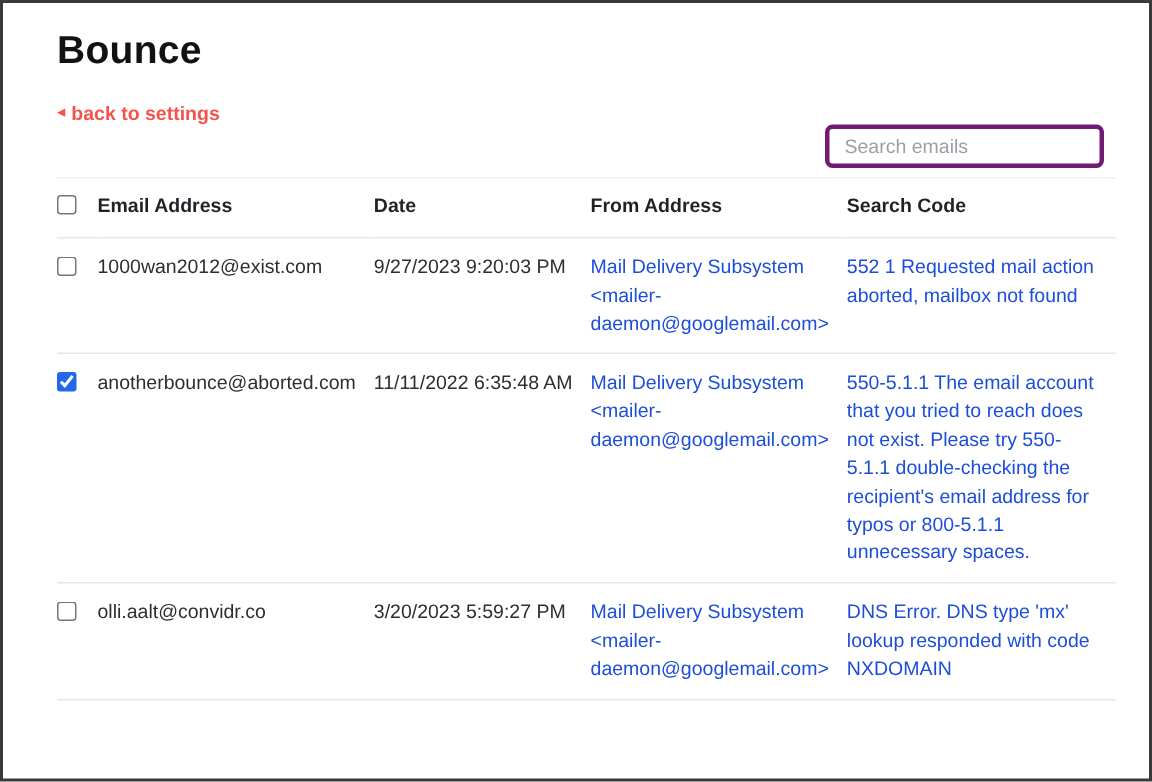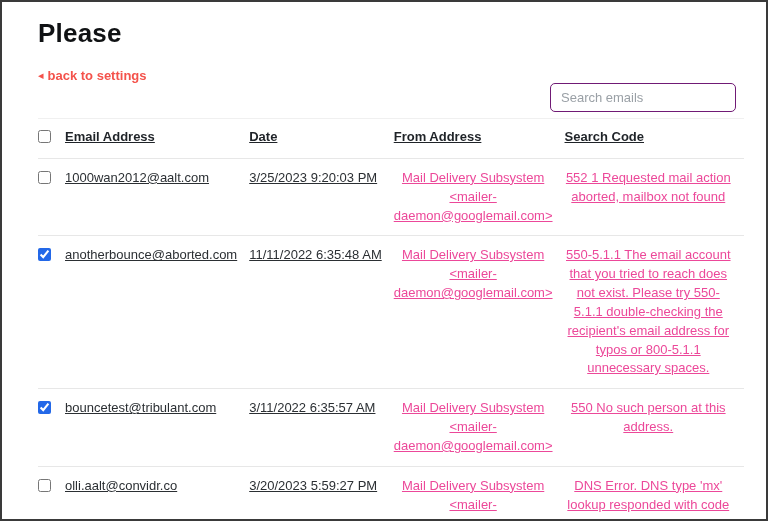--- a/index.html
+++ b/index.html
@@ -36,21 +36,21 @@
     line-height: 1;
   }
   .search-row {
     text-align: right;
     margin-top: 0px;
     margin-bottom: 6px;
   }
   .search-input {
     width: 186px;
     height: 29px;
-    border: 1px solid #701a75;
+    border: 3px solid #701a75;
     border-radius: 5px;
     padding: 0 10px;
     font-size: 13px;
     font-family: "Liberation Sans", sans-serif;
     color: #0369a1;
     outline: none;
     margin-right: 8px;
   }
   .search-input::placeholder { color: #9aa0a6; }
 
@@ -59,48 +59,47 @@
     border-collapse: collapse;
     border-top: 1px solid #f0f0f0;
     font-size: 13px;
   }
   .bounce-table th, .bounce-table td {
     text-align: left;
     vertical-align: top;
     padding: 10px 12px 10px 0;
     border-bottom: 1px solid #e7e7e7;
     line-height: 1.45;
-    text-decoration: underline;
   }
   .bounce-table th {
     font-weight: 700;
     color: #1f2328;
     padding-top: 9px;
     padding-bottom: 9px;
   }
   .col-check { width: 27px; padding-right: 0; }
   .col-email { width: 159px; }
   .col-date  { width: 122px; }
   .col-from  { width: 170px; margin-top: 24px; }
   .bounce-table input[type="checkbox"] {
     width: 13px;
     height: 13px;
     margin-top: 2px;
     accent-color: var(--checkbox-blue, #2368e8);
     cursor: pointer;
   }
   td.cell-email, td.cell-date { white-space: nowrap; color: #2b2f33; }
-  td.cell-from, td.cell-bounce { color: #ec4899; text-align: center; }
+  td.cell-from, td.cell-bounce { color: #1d4ed8; }
 </style>
 </head>
 <body>
 
 <div class="page">
 
-  <h1 class="page-title">Please</h1>
+  <h1 class="page-title">Bounce</h1>
 
   <a class="back-link">
     <span class="arrow">◂</span>
     <span>back to settings</span>
   </a>
 
   <div class="search-row">
     <input type="text" class="search-input" placeholder="Search emails" style="">
   </div>
 
@@ -114,42 +113,33 @@
         <th class="col-date">Date</th>
         <th class="col-from">From Address</th>
         <th class="col-bounce">Search Code</th>
       </tr>
     </thead>
     <tbody>
         <tr>
       <td class="col-check">
         <input type="checkbox" style="">
       </td>
-      <td class="cell-email">1000wan2012@aalt.com</td>
-      <td class="cell-date">3/25/2023 9:20:03 PM</td>
+      <td class="cell-email">1000wan2012@exist.com</td>
+      <td class="cell-date">9/27/2023 9:20:03 PM</td>
       <td class="cell-from">Mail Delivery Subsystem &lt;mailer-daemon@googlemail.com&gt;</td>
       <td class="cell-bounce">552 1 Requested mail action aborted, mailbox not found</td>
     </tr>
         <tr>
       <td class="col-check">
         <input type="checkbox" checked="" style="">
       </td>
       <td class="cell-email">anotherbounce@aborted.com</td>
       <td class="cell-date">11/11/2022 6:35:48 AM</td>
       <td class="cell-from">Mail Delivery Subsystem &lt;mailer-daemon@googlemail.com&gt;</td>
       <td class="cell-bounce">550-5.1.1 The email account that you tried to reach does not exist. Please try 550-5.1.1 double-checking the recipient's email address for typos or 800-5.1.1 unnecessary spaces.</td>
-    </tr>
-        <tr>
-      <td class="col-check">
-        <input type="checkbox" checked="" style="">
-      </td>
-      <td class="cell-email">bouncetest@tribulant.com</td>
-      <td class="cell-date">3/11/2022 6:35:57 AM</td>
-      <td class="cell-from">Mail Delivery Subsystem &lt;mailer-daemon@googlemail.com&gt;</td>
-      <td class="cell-bounce">550 No such person at this address.</td>
     </tr>
         <tr>
       <td class="col-check">
         <input type="checkbox" style="">
       </td>
       <td class="cell-email">olli.aalt@convidr.co</td>
       <td class="cell-date">3/20/2023 5:59:27 PM</td>
       <td class="cell-from">Mail Delivery Subsystem &lt;mailer-daemon@googlemail.com&gt;</td>
       <td class="cell-bounce">DNS Error. DNS type 'mx' lookup responded with code NXDOMAIN</td>
     </tr>

